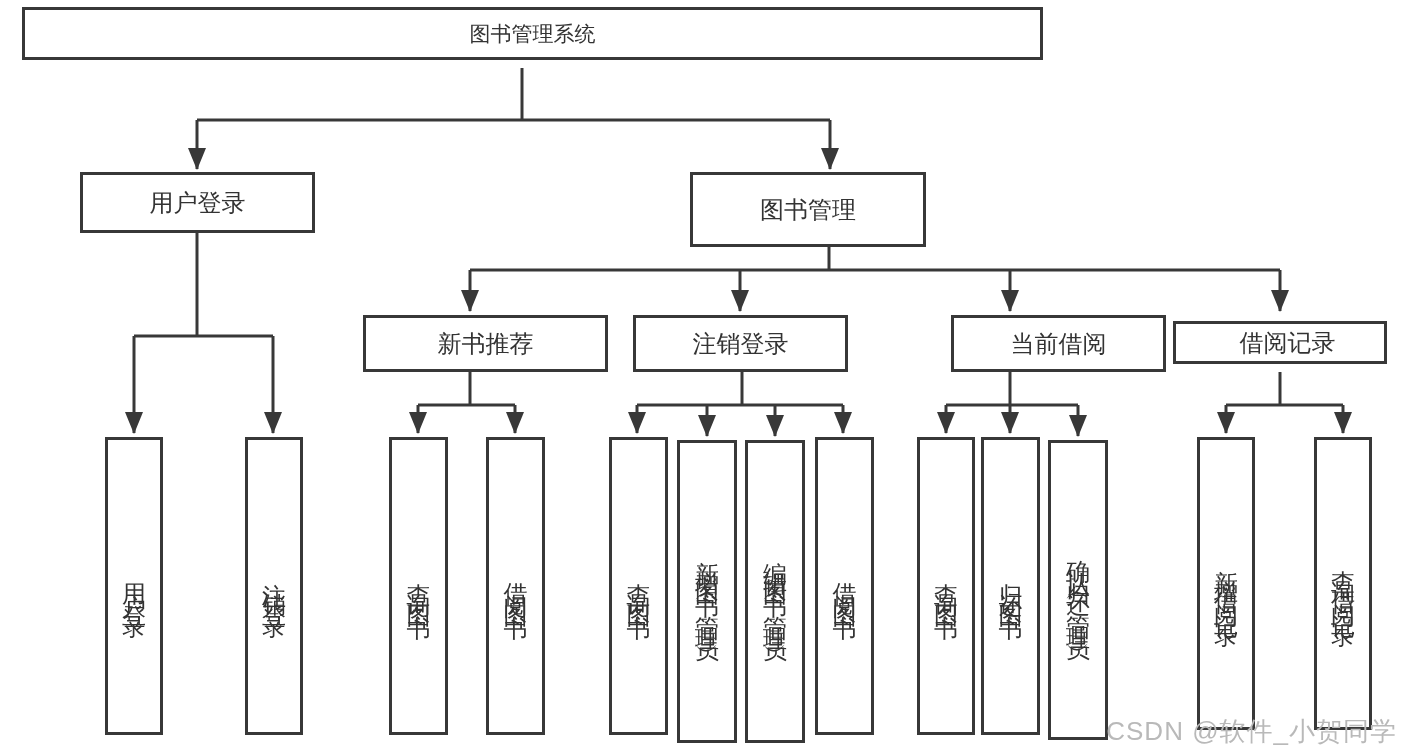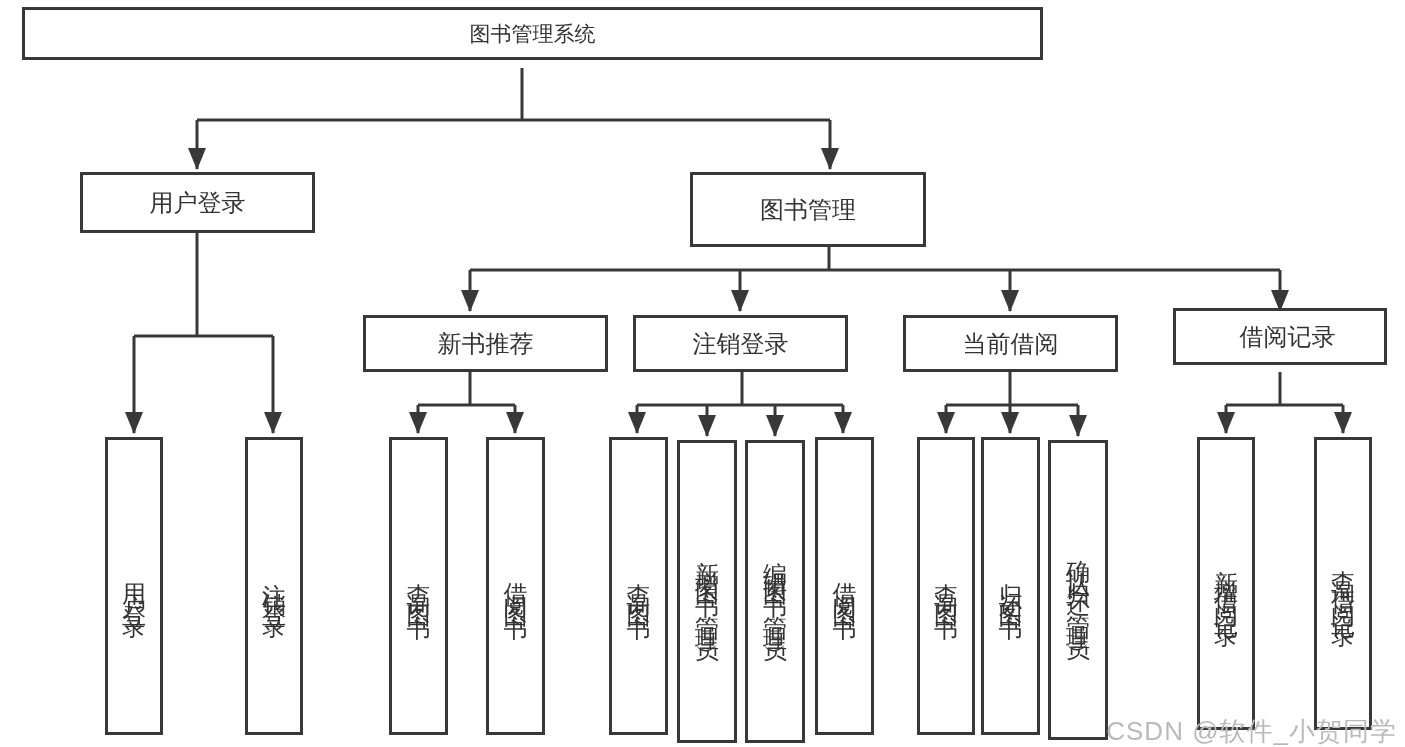--- a/index.html
+++ b/index.html
@@ -121,24 +121,24 @@
   <div class="node" style="left:690px;top:172px;width:236px;height:75px;">
     <span>图书管理</span>
   </div>
 
   <div class="node" style="left:363px;top:315px;width:245px;height:57px;">
     <span>新书推荐</span>
   </div>
   <div class="node" style="left:633px;top:315px;width:215px;height:57px;">
     <span>注销登录</span>
   </div>
-  <div class="node" style="left:903px;top:315px;width:215px;height:57px;">
+  <div class="node" style="left:951px;top:315px;width:215px;height:57px;">
     <span>当前借阅</span>
   </div>
-  <div class="node" style="left:1173px;top:308px;width:214px;height:57px;padding-left:15px;">
+  <div class="node" style="left:1173px;top:321px;width:214px;height:43px;padding-left:15px;">
     <span>借阅记录</span>
   </div>
 
   <div class="node vbox" style="left:105px;top:437px;width:58px;height:298px;">
     <span>用户登录</span>
   </div>
   <div class="node vbox" style="left:245px;top:437px;width:58px;height:298px;">
     <span>注销登录</span>
   </div>
 

